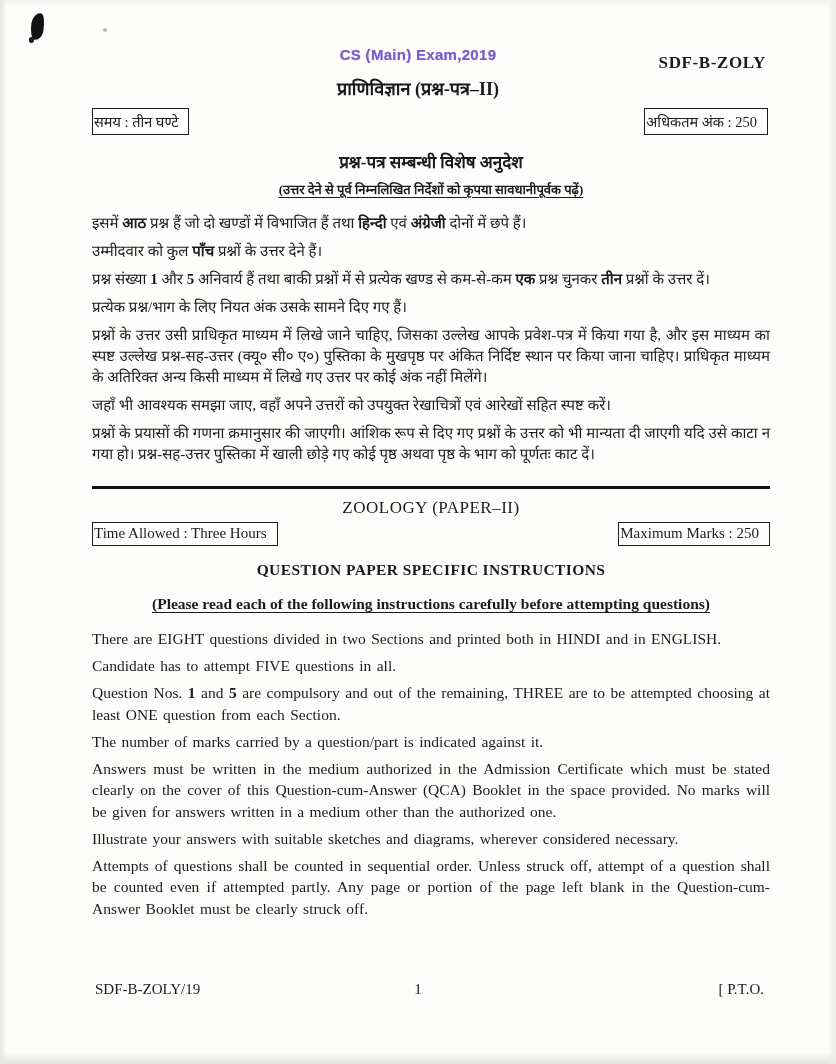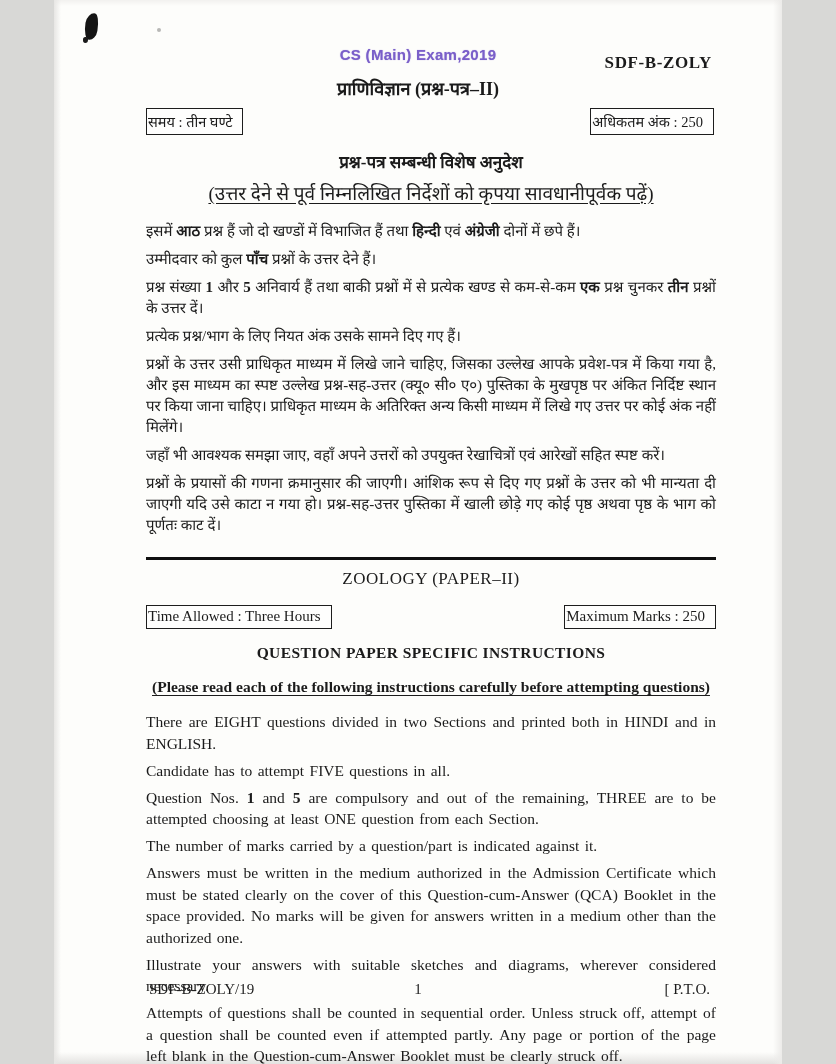--- a/index.html
+++ b/index.html
@@ -1,18 +1,18 @@
 <!DOCTYPE html>
 <html><head>
 <meta charset="utf-8">
 <style>
   html,body { margin:0; padding:0; background:#d8d8d6; }
   .page {
     position: relative;
-    width: 728px;
+    width: 836px;
     height: 1064px;
     margin: 0 auto;
     color: #1b1b1b;
     font-family: "Liberation Serif", "DejaVu Serif", serif;
     background:
       linear-gradient(to right, #e7e6e4 0px, rgba(255,255,255,0) 7px),
       linear-gradient(to left,  #ecebe9 0px, rgba(255,255,255,0) 9px),
       linear-gradient(to top,   #e3e2e0 0px, rgba(255,255,255,0) 12px),
       linear-gradient(to bottom,#f2f1ef 0px, rgba(255,255,255,0) 6px),
       #fdfdfb;
@@ -58,40 +58,40 @@
     background:rgba(255,255,255,.5);
   }
   .content {
     position:absolute; top:150px; left:92px; right:66px;
   }
   .hi-heading {
     text-align:center; font-weight:bold; font-size:17px;
     margin:0 0 7px 0;
   }
   .hi-subheading {
-    text-align:center; font-weight:normal; font-size:19px;
+    text-align:center; font-weight:bold; font-size:13px;
     margin:0 0 15px 0;
   }
   .hi-subheading span { text-decoration:underline; text-underline-offset:3px; }
   .hi-para {
     font-size:15px; line-height:21px; margin:0 0 7px 0;
     text-align:justify;
   }
   .hi-para:last-of-type { margin-bottom:0; }
   .divider {
     border:none; border-top:3px solid #101010;
     margin:21px 0 0 0;
   }
   .en-title {
     text-align:center; font-size:17px; letter-spacing:.5px;
     margin:9px 0 0 0; font-weight:normal;
   }
   .boxes-row-en {
     display:flex; justify-content:space-between; align-items:flex-start;
-    margin-top:16px;
+    margin-top:4px;
   }
   .boxes-row-en .info-box { font-size:15px; }
   .en-heading {
     text-align:center; font-weight:bold; font-size:15.5px;
     letter-spacing:.4px; margin:15px 0 16px 0;
   }
   .en-subheading {
     text-align:center; font-size:15.5px; margin:10px 0 0 0;
   }
   .en-subheading span { text-decoration:underline; text-underline-offset:3px;font-weight:bold; }

